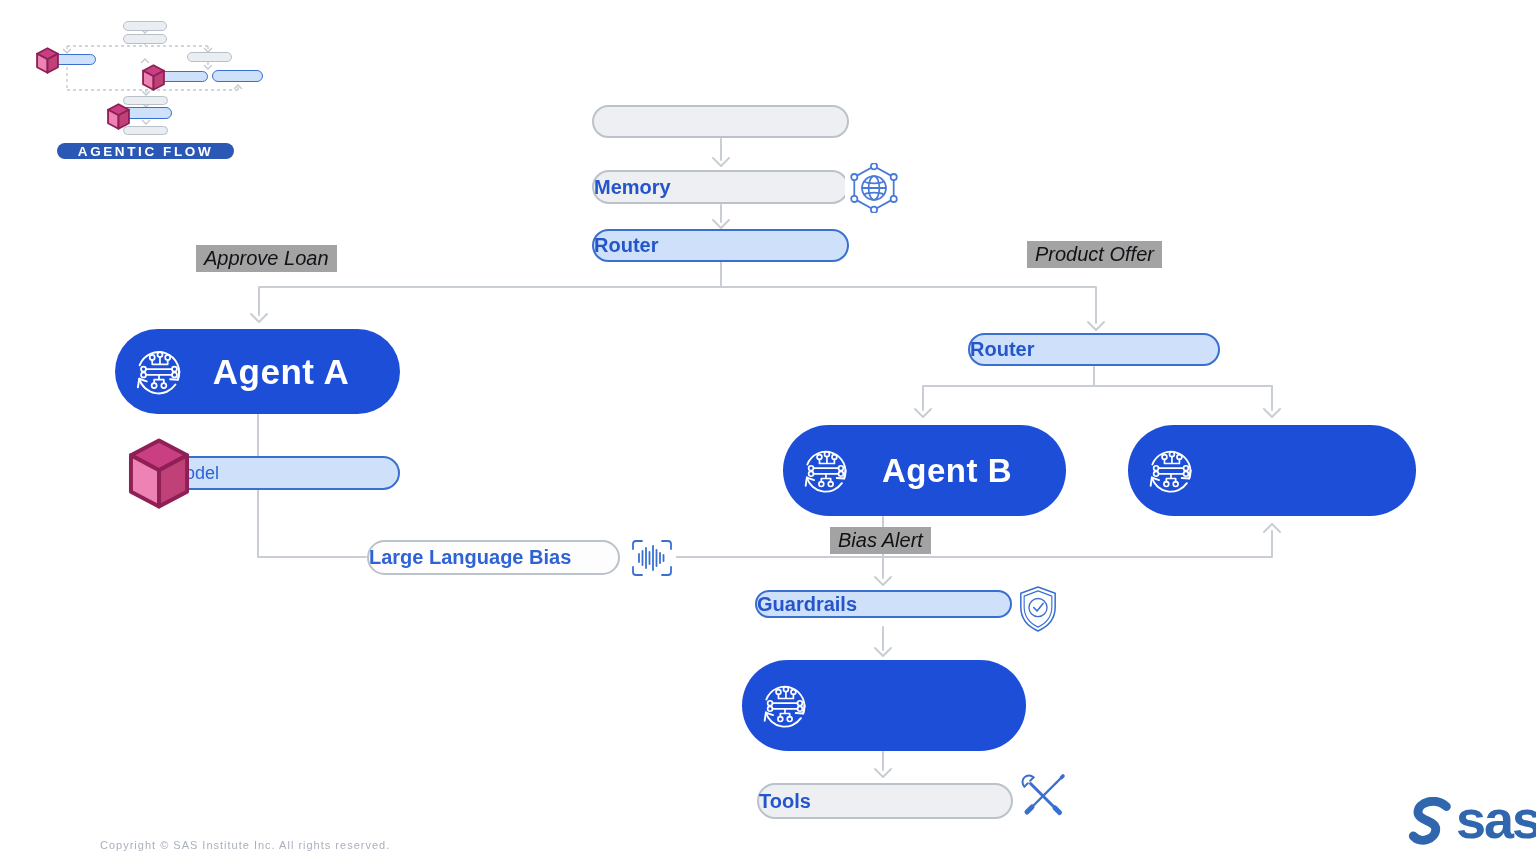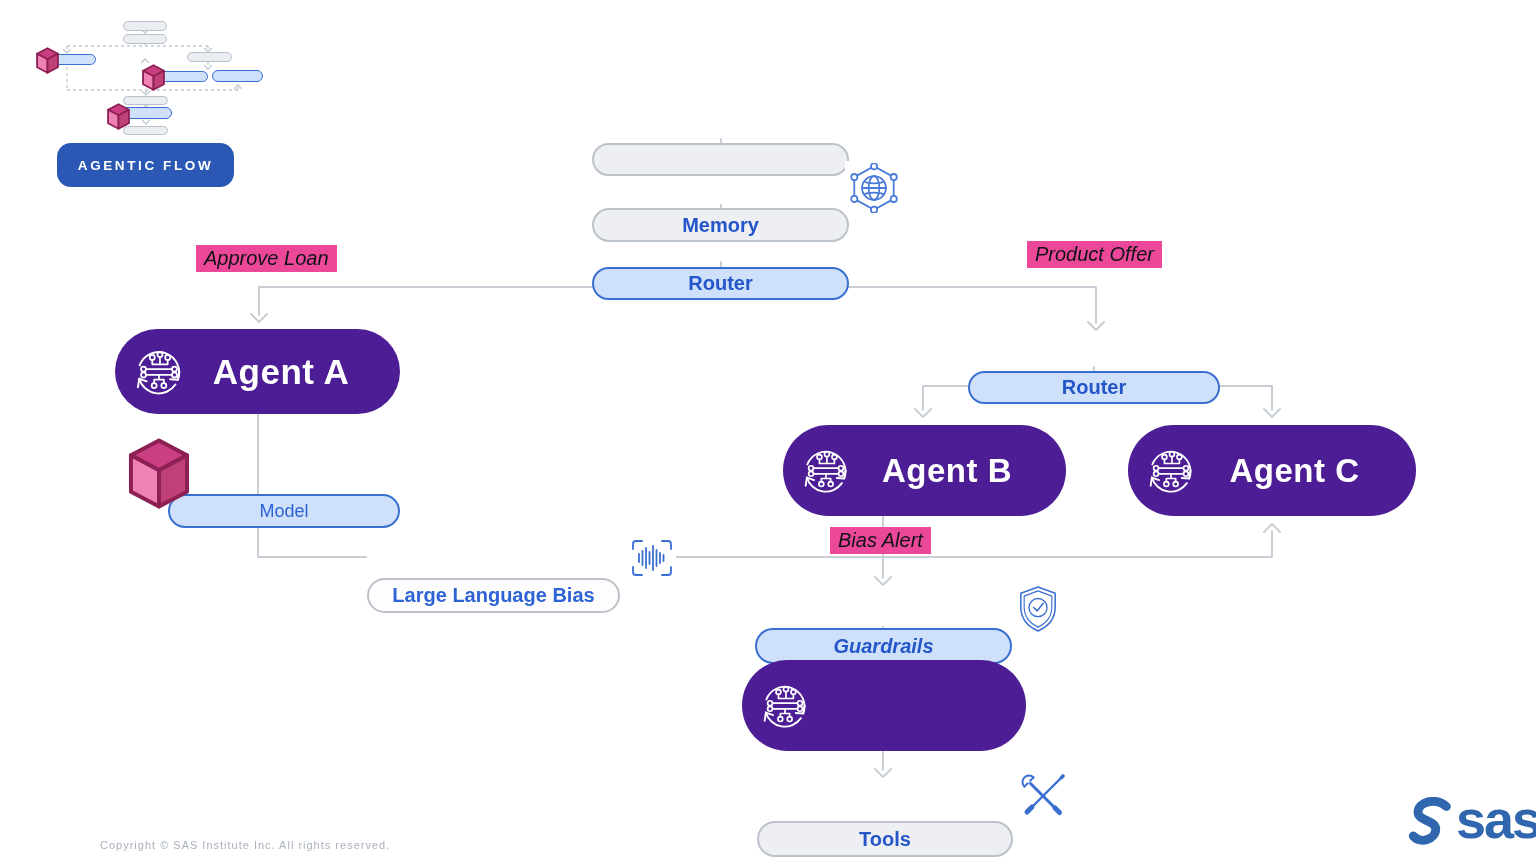--- a/index.html
+++ b/index.html
@@ -4,43 +4,43 @@
 <style>
   html,body{margin:0;padding:0;}
   body{
     width:1536px;height:867px;position:relative;overflow:hidden;
     background:#ffffff;
     font-family:"Liberation Sans", sans-serif;
   }
   #connectors{position:absolute;left:0;top:0;z-index:0;}
   .pill{
     position:absolute;box-sizing:border-box;border-radius:999px;
-    display:flex;align-items:center;justify-content:center;
-    font-weight:bold;font-size:20px;color:#2456c9;z-index:2;margin-top:38px;
+    display:flex;align-items:center;justify-content:flex-start;
+    font-weight:bold;font-size:20px;color:#2456c9;z-index:2;
   }
   .pill.gray{background:#edeff3;border:2.5px solid #bcc2ca;}
   .pill.bluelight{background:#cfe0fa;border:2.5px solid #3a6fd2;}
   .pill.white{background:#fdfdfe;border:2.5px solid #bcc2ca;}
   .agent{
     position:absolute;box-sizing:border-box;border-radius:999px;
-    background:#4c1d95;color:#ffffff;display:flex;align-items:center;
+    background:#1d4ed8;color:#ffffff;display:flex;align-items:center;
     font-weight:bold;z-index:2;
   }
   .agent .aicon{flex:0 0 auto;margin-left:15px;display:flex;align-items:center;}
   .agent .alabel{flex:1;text-align:center;padding-right:26px;letter-spacing:0.5px;}
   .annotation{
-    position:absolute;background:#ec4899;color:#101216;
+    position:absolute;background:#a3a3a3;color:#101216;
     font-style:italic;font-weight:500;font-size:20px;
     padding:2px 8px;z-index:3;white-space:nowrap;
   }
   .minipill{position:absolute;border-radius:999px;box-sizing:border-box;z-index:2;}
   .minipill.g{background:#eaedf1;border:1.5px solid #b9bfc7;}
   .minipill.b{background:#cfe0fa;border:1.5px solid #3a6fd2;}
   .badge{
-    position:absolute;left:57px;top:143px;width:177px;height:44px;
+    position:absolute;left:57px;top:143px;width:177px;height:16px;
     background:#2a58b4;border-radius:14px;color:#ffffff;
     display:flex;align-items:center;justify-content:center;
     font-size:13.5px;font-weight:600;letter-spacing:2.6px;z-index:2;
   }
   .iconbox{position:absolute;z-index:2;display:flex;align-items:center;justify-content:center;background:#ffffff;}
   .cubebox{position:absolute;z-index:3;}
   .copyright{
     position:absolute;left:100px;top:839px;font-size:11px;letter-spacing:1px;
     color:#a9b0bd;z-index:2;white-space:nowrap;text-align:center;
   }
@@ -262,26 +262,25 @@
         <path d="M16.6,27 H43.4"></path>
         <circle cx="14" cy="33" r="2.6"></circle>
           <circle cx="46" cy="33" r="2.6"></circle>
         <path d="M16.6,33 H43.4"></path>
         <circle cx="25" cy="44" r="2.6"></circle>
           <circle cx="35" cy="44" r="2.6"></circle>
         <path d="M25,41.4 V38 H35 V41.4 M30,33 V38"></path>
       </g>
     </svg>
   </span>
-  <span class="alabel">Agent C</span>
 </div>
 
 <div class="annotation" style="left:830px;top:527px;">Bias Alert</div>
 
-<div class="pill bluelight" style="left:755px;top:590px;width:257px;height:36px;font-style:italic;">
+<div class="pill bluelight" style="left:755px;top:590px;width:257px;height:28px;">
   <span>Guardrails</span>
 </div>
 <div class="iconbox" style="left:1016px;top:584px;width:44px;height:50px;">
   <svg width="42" height="48" viewBox="0 0 44 50" fill="none" stroke="#3a6fd2" stroke-linecap="round" stroke-linejoin="round">
     <path stroke-width="1.6" d="M22,2 L40,8.5 V23 C40,35 32.5,43.5 22,48 C11.5,43.5 4,35 4,23 V8.5 Z"></path>
     <path stroke-width="1.2" d="M22,6 L36.5,11.5 V23 C36.5,32.8 30.5,40 22,44 C13.5,40 7.5,32.8 7.5,23 V11.5 Z"></path>
     <circle stroke-width="1.4" cx="22" cy="23.5" r="9.5"></circle>
     <path stroke-width="1.6" d="M17.5,23.5 L21,27 L27.5,19"></path>
   </svg>
 </div>

